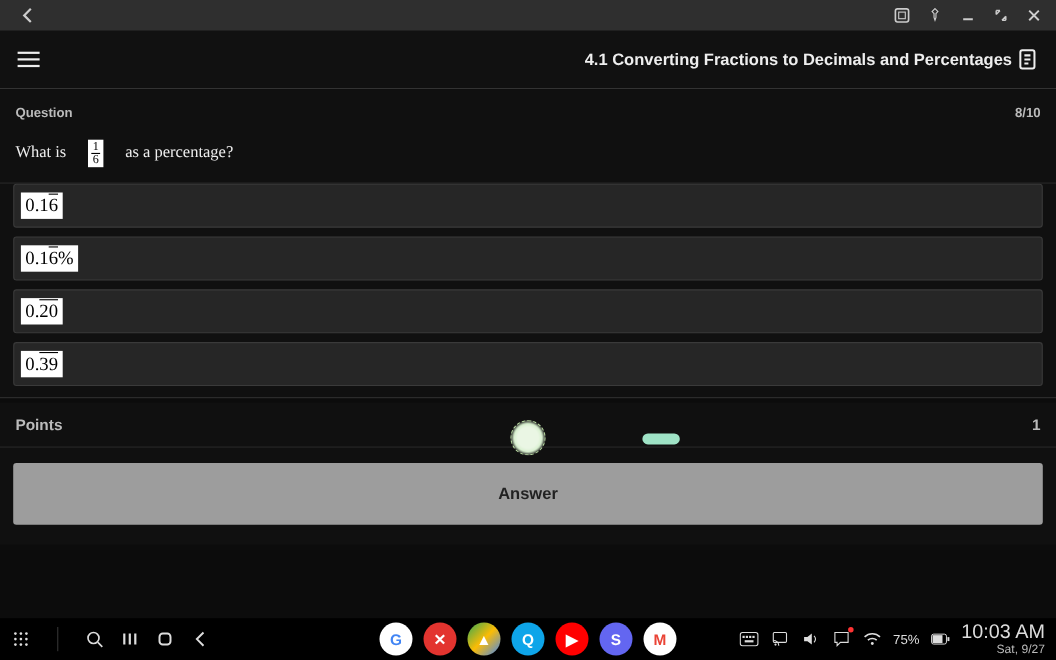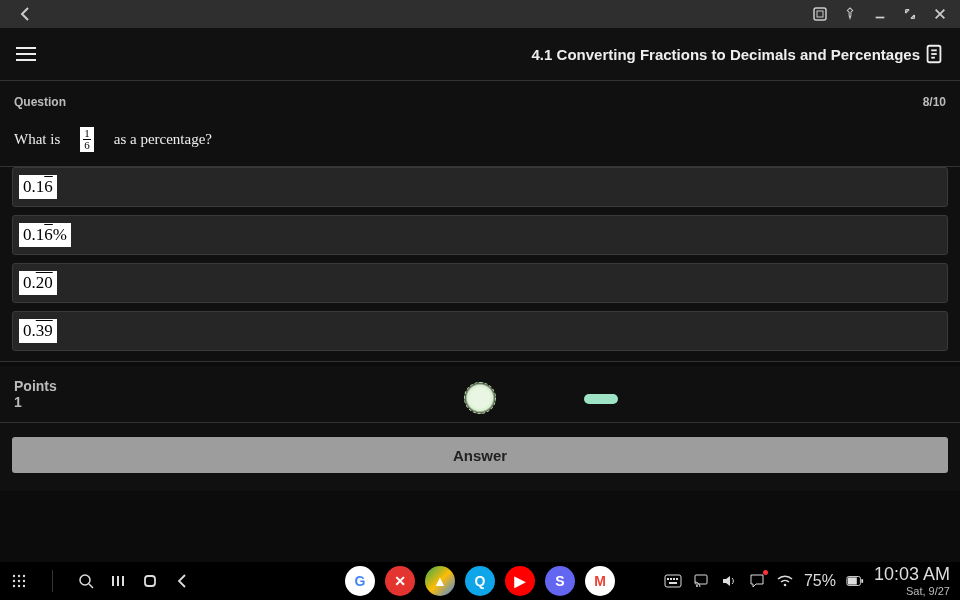--- a/index.html
+++ b/index.html
@@ -26,24 +26,24 @@
   .frac .num { border-bottom:1px solid #000; padding:1px 1px 0 1px; }
   .frac .den { padding:0 1px 1px 1px; }
   
   .choose-row { background:#101010; display:flex; align-items:center; justify-content:space-between; padding:10px 14px 6px 14px; color:#aaa; font-size:14px; font-weight:bold; }
   .hint { color:#2f7fe6; font-weight:bold; cursor:pointer; font-size:14px; }
   .answers { background:#101010; padding:0 12px 10px 12px; display:flex; flex-direction:column; gap:8px; position:relative; }
   .option { background:#262626; border:1px solid #3a3a3a; border-radius:3px; height:40px; display:flex; align-items:center; padding:0 6px; cursor:pointer; }
   .optlabel { background:#fff; color:#000; font-family: Georgia, 'Times New Roman', serif; font-size:17px; padding:2px 4px; display:inline-flex; align-items:baseline; position:relative; }
   .overline { text-decoration: overline; text-decoration-thickness:1px; }
   
-  .points-block { background:#101010; padding:12px 14px; display:flex; justify-content:space-between; color:#bbb; font-size:14px; font-weight:bold; margin-top:4px;flex-direction:column; }
+  .points-block { background:#101010; padding:12px 14px; display:flex; justify-content:space-between; color:#bbb; font-size:14px; font-weight:bold; margin-top:4px; }
   
   .answer-wrap { background:#101010; padding:14px 12px 18px 12px; }
-  .answer-btn { width:100%; height:36px; background:#9d9d9d; color:#222; font-weight:bold; border:none; border-radius:3px; font-size:15px; cursor:pointer; }
+  .answer-btn { width:100%; height:56px; background:#9d9d9d; color:#222; font-weight:bold; border:none; border-radius:3px; font-size:15px; cursor:pointer; }
   
   .touch-indicator { position:absolute; width:32px; height:32px; border-radius:50%; background:radial-gradient(circle,#eaf6e4 45%,#d8f0cf 60%,rgba(216,240,207,0) 75%); border:1px dashed #b7d8a0; left:464px; top:302px; pointer-events:none; }
   .green-bar { position:absolute; width:34px; height:10px; border-radius:5px; background:#9fe3c6; left:584px; top:314px; pointer-events:none; }
   .content { flex:1; position:relative; background:#0c0c0c; overflow:hidden; }
   
   .taskbar { position:absolute; bottom:0; left:0; right:0; height:38px; background:#000; display:flex; align-items:center; padding:0 10px; color:#ddd; font-size:12px; }
   .taskbar .navicons { display:flex; align-items:center; gap:14px; }
   .taskbar .navicons .ti { width:18px; height:18px; display:flex; align-items:center; justify-content:center; cursor:pointer; }
   .taskbar .sep { width:1px; height:22px; background:#333; margin:0 10px; }
   .taskbar .center-apps { position:absolute; left:50%; transform:translateX(-50%); display:flex; gap:10px; }
@@ -258,21 +258,21 @@
           </svg>
         <span style="position:absolute;top:-2px;right:-2px;width:5px;height:5px;background:#f33;border-radius:50%"></span>
       </div>
       <div class="ti">
         <svg width="16" height="16" viewBox="0 0 16 16">
             <path d="M1 6 a10 10 0 0 1 14 0" stroke="#ddd" fill="none" stroke-width="1.5"></path>
             <path d="M4 9 a6 6 0 0 1 8 0" stroke="#ddd" fill="none" stroke-width="1.5"></path>
             <circle cx="8" cy="12" r="1.3" fill="#ddd"></circle>
           </svg>
       </div>
-      <span style="font-size:16px">75%</span>
+      <span style="font-size:12px">75%</span>
       <div class="ti">
         <svg width="20" height="12" viewBox="0 0 20 12">
             <rect x="1" y="1" width="15" height="10" rx="2" stroke="#ddd" fill="none"></rect>
             <rect x="2" y="2" width="10" height="8" fill="#ddd"></rect>
             <rect x="17" y="4" width="2" height="4" fill="#ddd"></rect>
           </svg>
       </div>
       <div class="clock">
         <div class="time">10:03 AM</div>
         <div class="date">Sat, 9/27</div>

